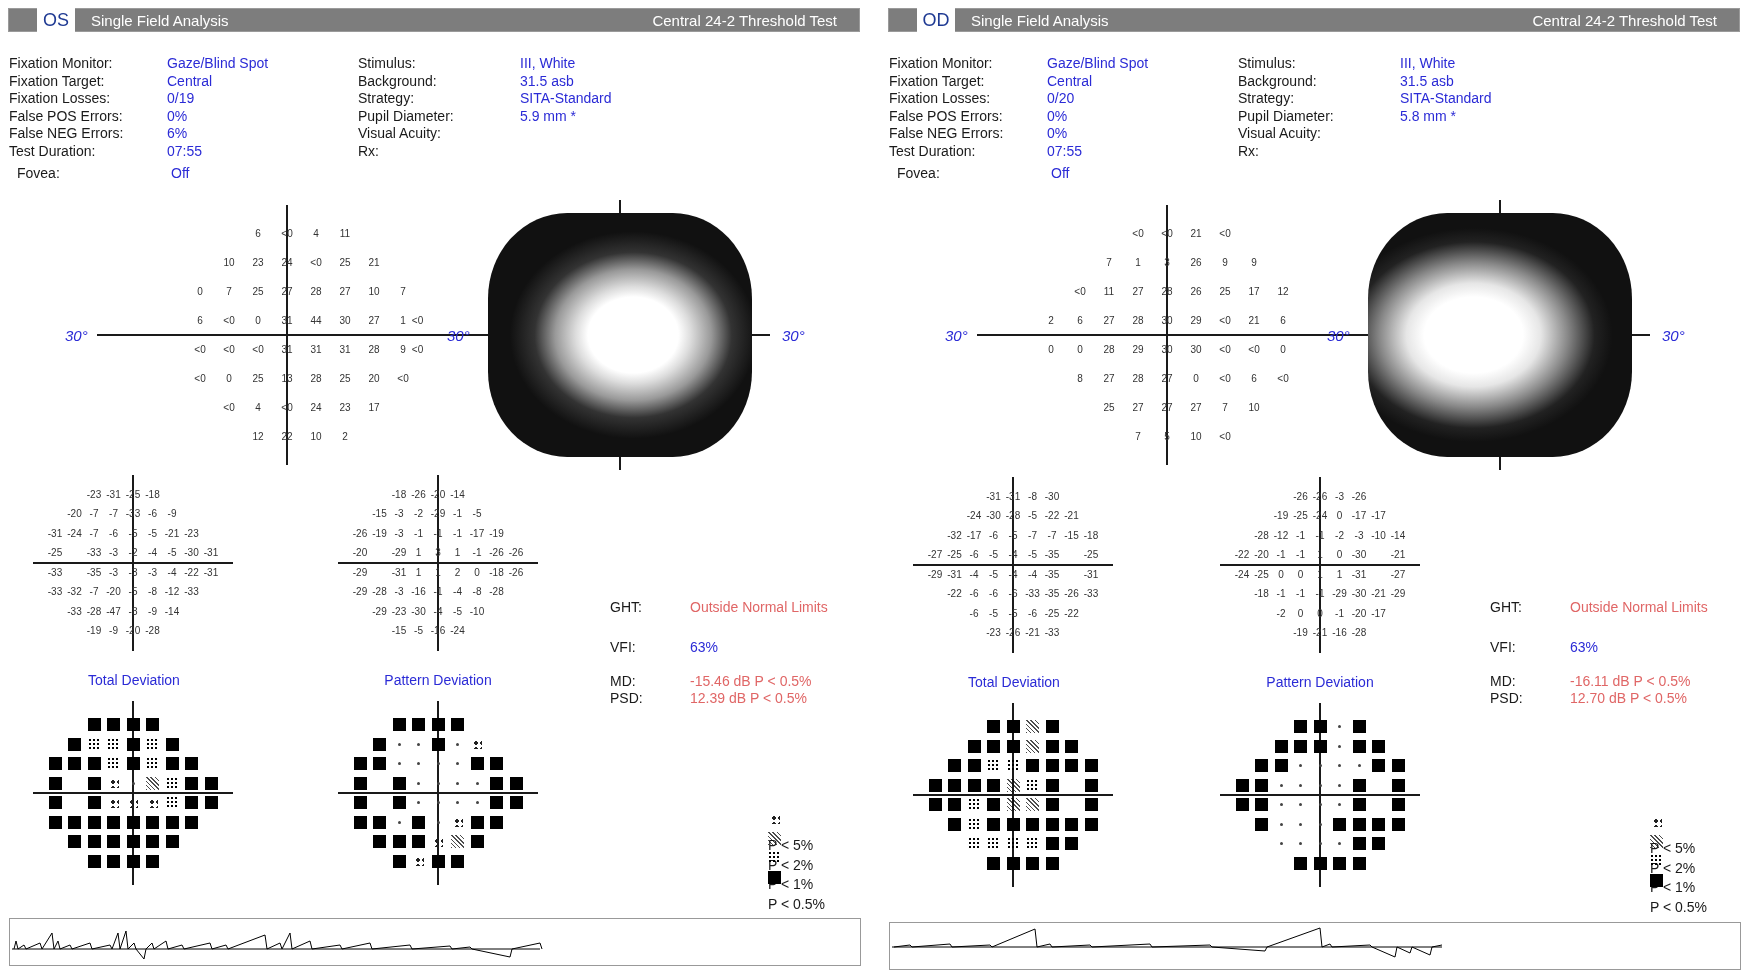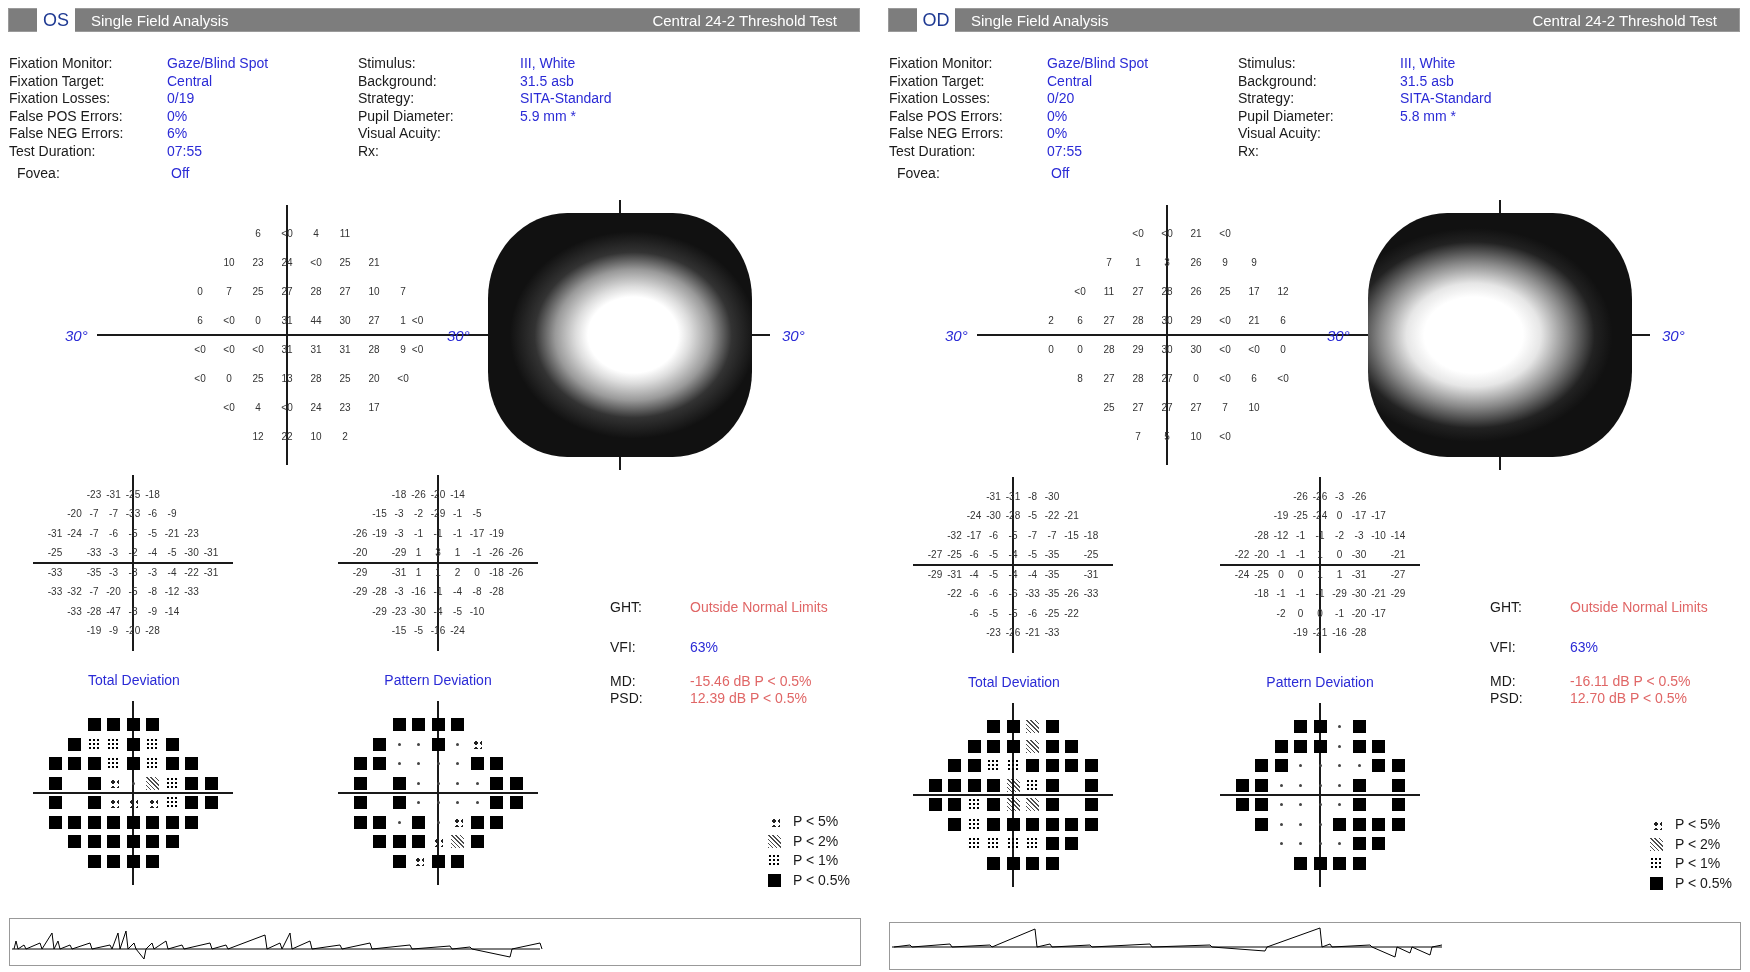--- a/index.html
+++ b/index.html
@@ -36,21 +36,21 @@
   .sym.s5 { background:
       radial-gradient(circle, #222 45%, transparent 50%) 1px 1px/6px 6px; width: 10px; height: 10px; margin-left:-5px; margin-top:-5px; }
   .sym.sn { width: 3px; height: 3px; background: #444; border-radius: 50%; margin-left:-1.5px; margin-top:-1.5px; }
   .plot-label { position: absolute; color: #2b2bd6; font-size: 14px; text-align: center; width: 200px; margin-left: -100px; }
   .stats { position: absolute; font-size: 14px; line-height: 18px; }
   .stats .lbl { position: absolute; left: 0; color: #1a1a1a; }
   .stats .val { position: absolute; left: 80px; white-space: nowrap; }
   .red { color: #e06666; }
   .blue { color: #2b2bd6; }
   .legend { position: absolute; font-size: 14px; line-height: 19.5px; }
-  .legend .item { display: flex; align-items: center; gap: 12px; height: 19.5px; }
+  .legend .item { display: flex; gap: 24px; height: 19.5px; flex-direction: column; }
   .legend .sw { width: 13px; height: 13px; position: relative; }
   .gray-plot { position: absolute; border-radius: 30% 30% 30% 30%/ 35% 35% 35% 35%; overflow: hidden; }
   .timeline { position: absolute; left: 9px; top: 918px; width: 852px; height: 48px; border: 1px solid #999; background: #fff; }
   .timeline svg { position: absolute; left: 0; top: 0; }
 </style>
 </head>
 <body>
 
 <div class="panel os" id="panel-os">
   <div class="hdr">

